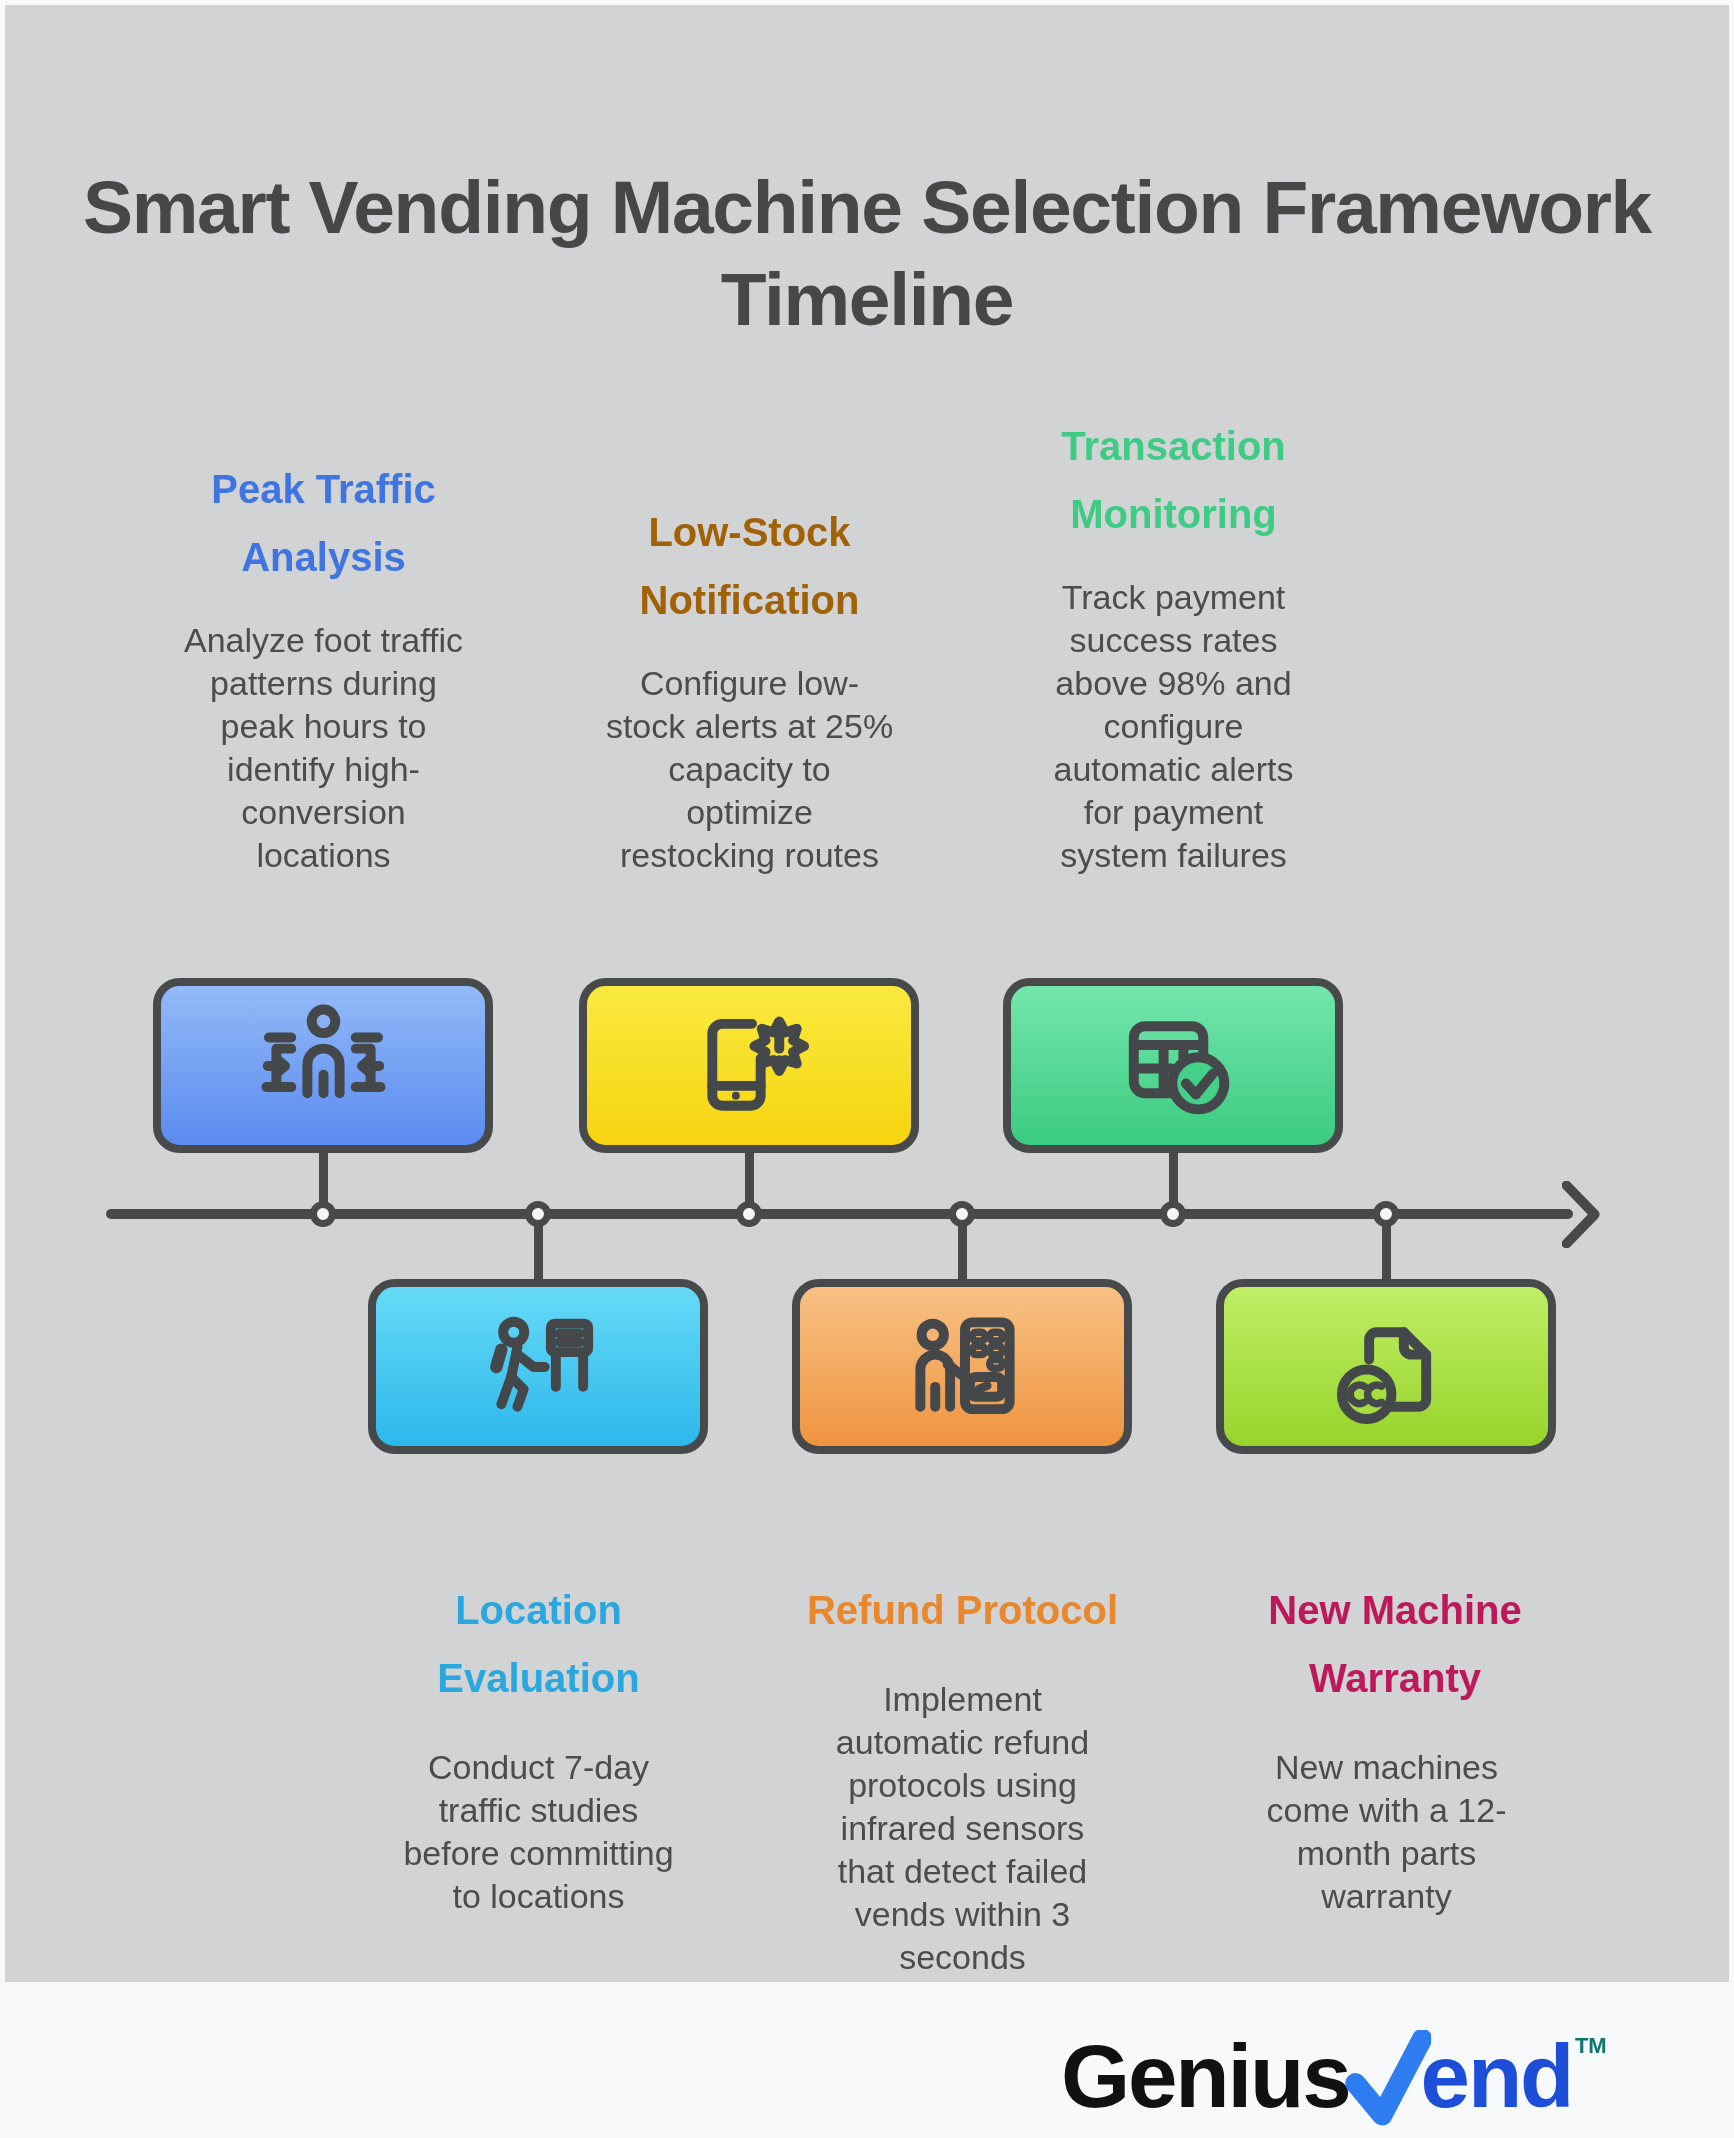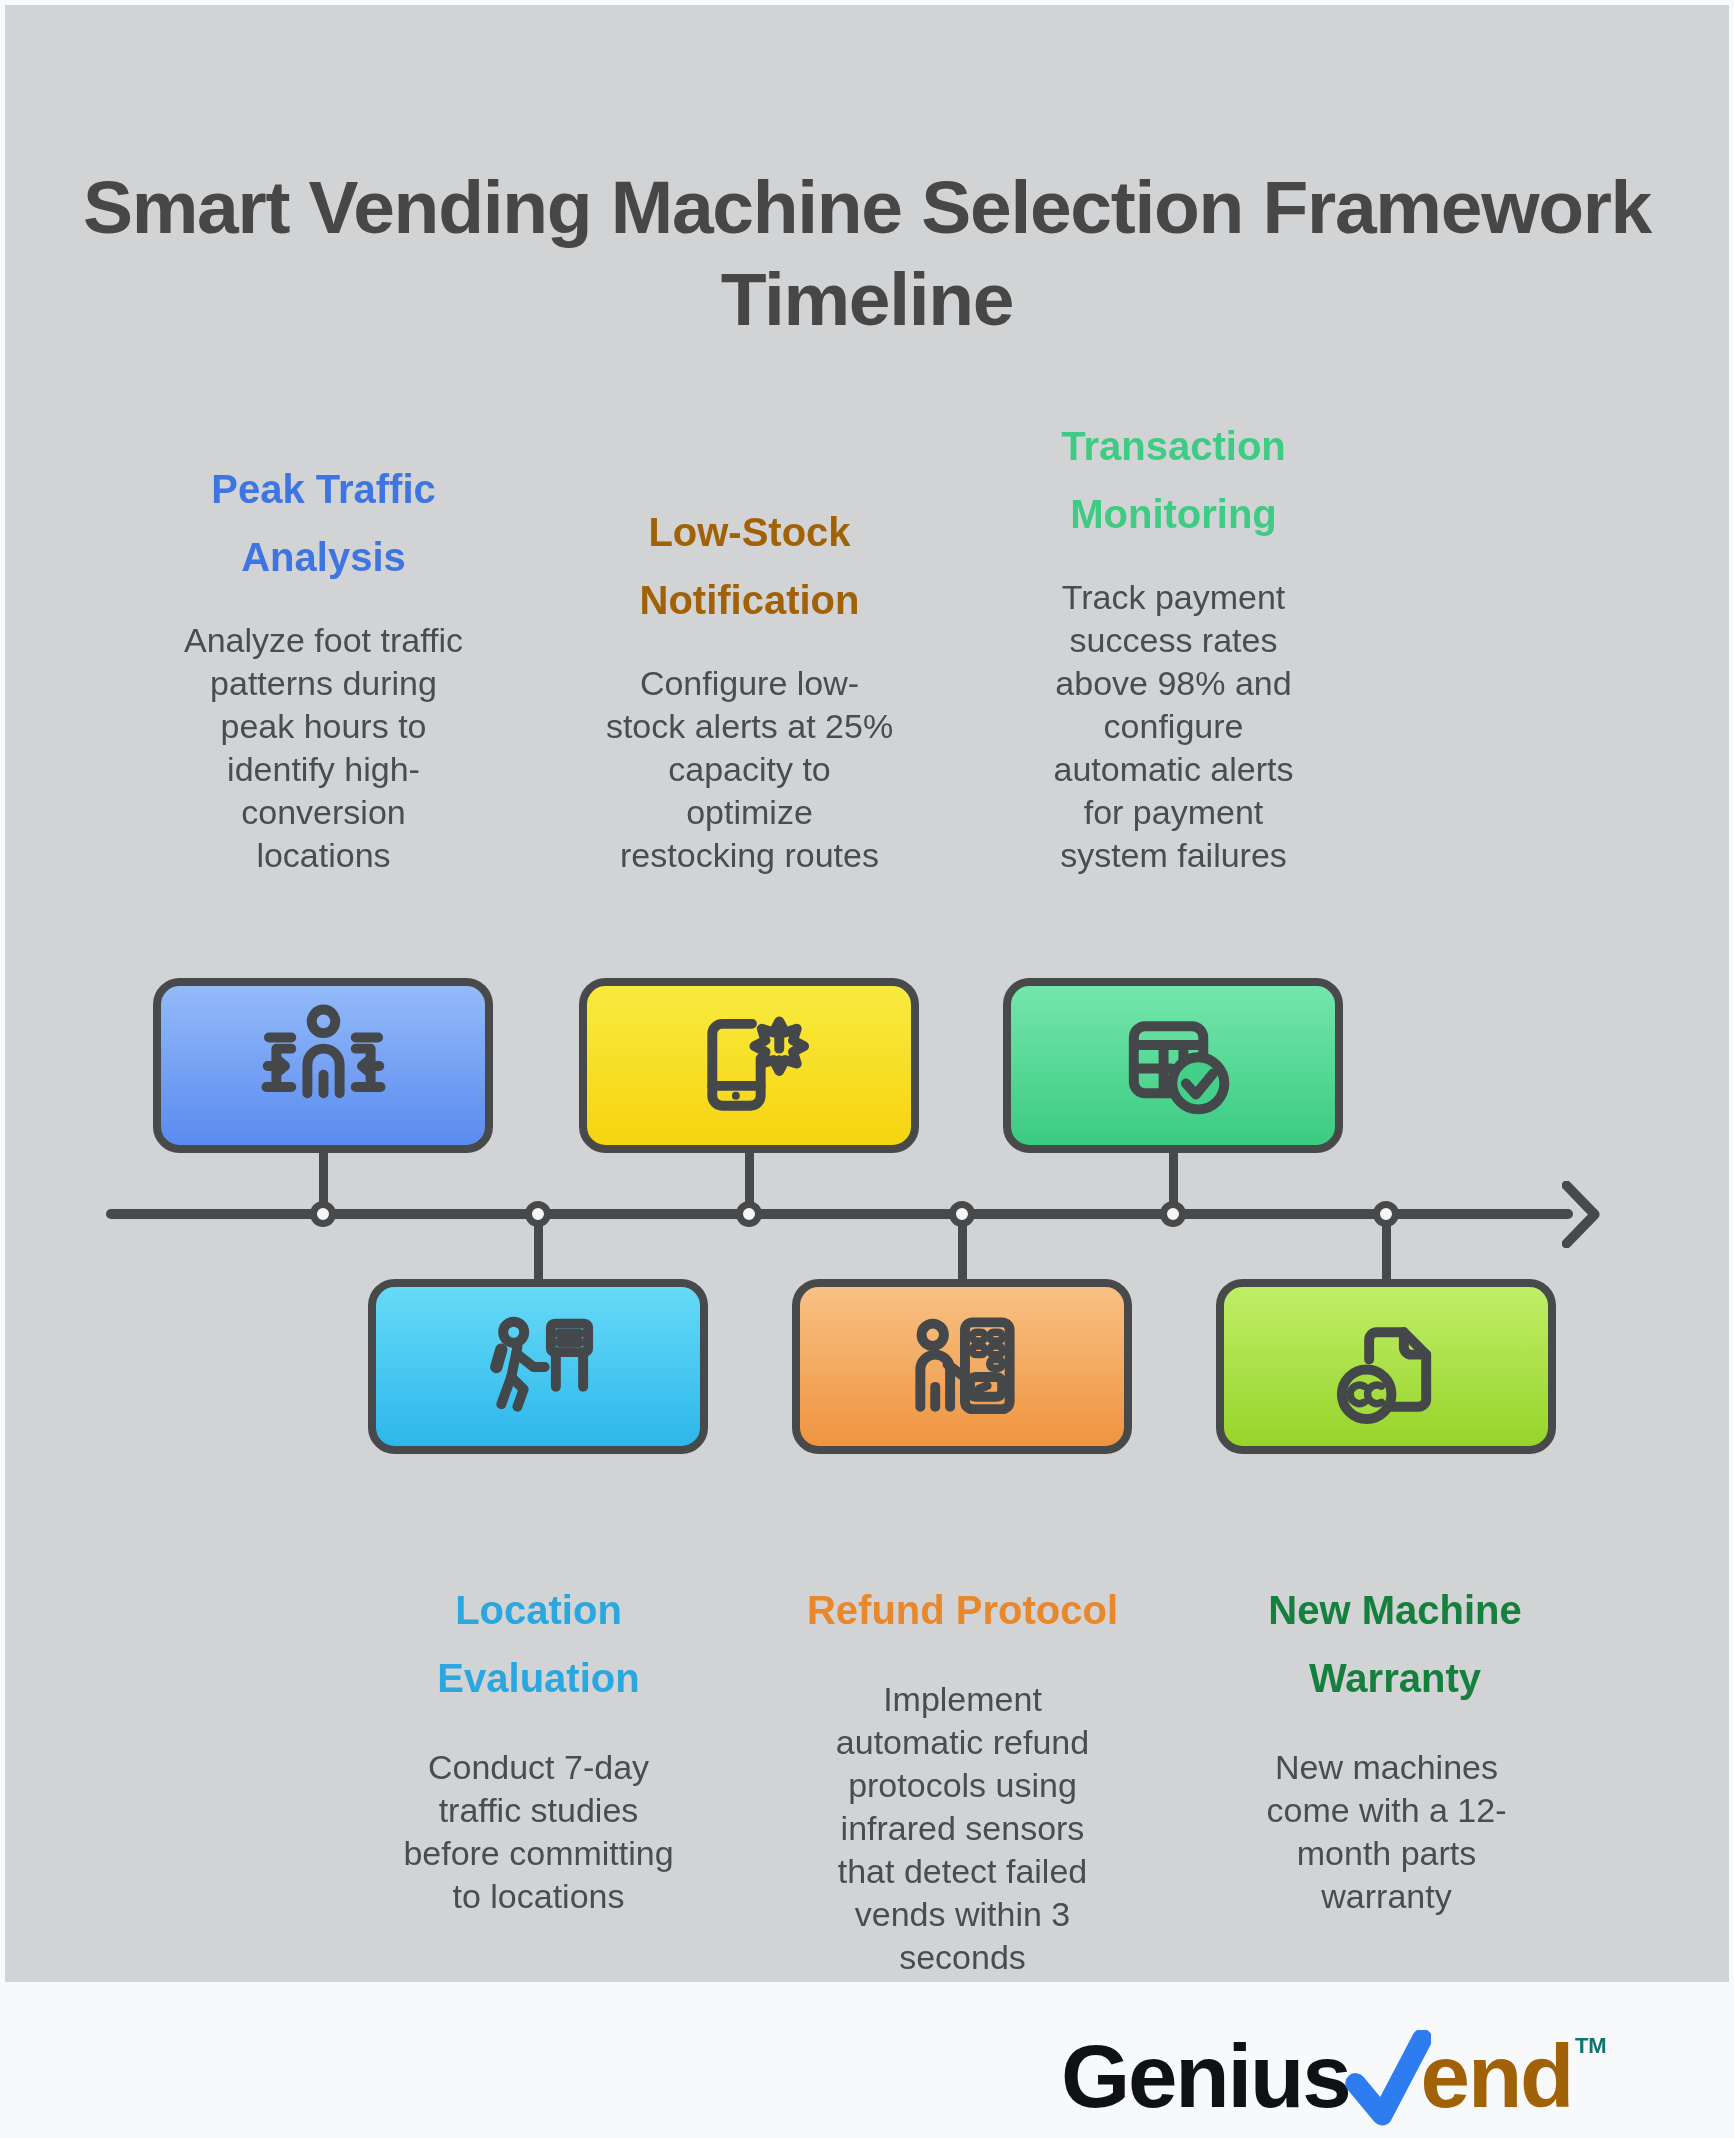--- a/index.html
+++ b/index.html
@@ -20,21 +20,21 @@
   }
   .col{
     position:absolute;width:355px;display:flex;flex-direction:column;
     align-items:center;text-align:center;
   }
   .col-top{top:403px;height:474px;justify-content:flex-end;}
   .col-bottom{top:1576px;justify-content:flex-start;}
   .heading{font-size:40px;line-height:68px;font-weight:bold;white-space:pre-line;}
   .bodytext{font-size:34px;line-height:43px;color:#4a4d50;white-space:pre-line;margin-top:28px;}
   .c-blue{color:#3e75e2;} .c-cyan{color:#29a7de;} .c-yellow{color:#a16207;}
-  .c-orange{color:#e8872b;} .c-green{color:#3ecb84;} .c-lime{color:#15803d;margin-left:17px;}
+  .c-orange{color:#e8872b;} .c-green{color:#3ecb84;} .c-lime{color:#be185d;margin-left:17px;}
   .box{
     position:absolute;width:340px;height:175px;box-sizing:border-box;
     border:8px solid #47494b;border-radius:26.6px;
     display:flex;align-items:center;justify-content:center;
   }
   .g-blue{background:linear-gradient(180deg,#93baf8,#5a8bef);}
   .g-cyan{background:linear-gradient(180deg,#66daf7,#2db7eb);}
   .g-yellow{background:linear-gradient(180deg,#f9ea3f,#f6d40f);}
   .g-orange{background:linear-gradient(180deg,#f8c184,#ef9440);}
   .g-green{background:linear-gradient(180deg,#74e6ac,#3bcb81);}
@@ -47,21 +47,21 @@
     position:absolute;width:12.4px;height:12.4px;background:#f6f6f6;
     border:7px solid #47494b;border-radius:50%;top:1201px;
   }
   .arrowhead{position:absolute;left:1562px;top:1181px;}
   #logo{
     position:absolute;left:1061px;top:2029px;height:90px;
     display:flex;align-items:flex-end;
   }
   .logo-text{font-size:89px;line-height:85px;font-weight:bold;letter-spacing:-2.2px;}
   .logo-black{color:#101112;}
-  .logo-blue{color:#a16207;}
+  .logo-blue{color:#1d4ed8;}
   .logo-tm{align-self:flex-start;font-size:22px;font-weight:bold;color:#0f766e;margin:3.5px 0 0 2.7px;letter-spacing:0;}
   #logo svg{margin:0 -10.6px -7px -5.3px;}
 </style>
 </head>
 <body>
 
 <div id="canvas">
   <div id="panel"></div>
 
   <div class="title">Smart Vending Machine Selection Framework

